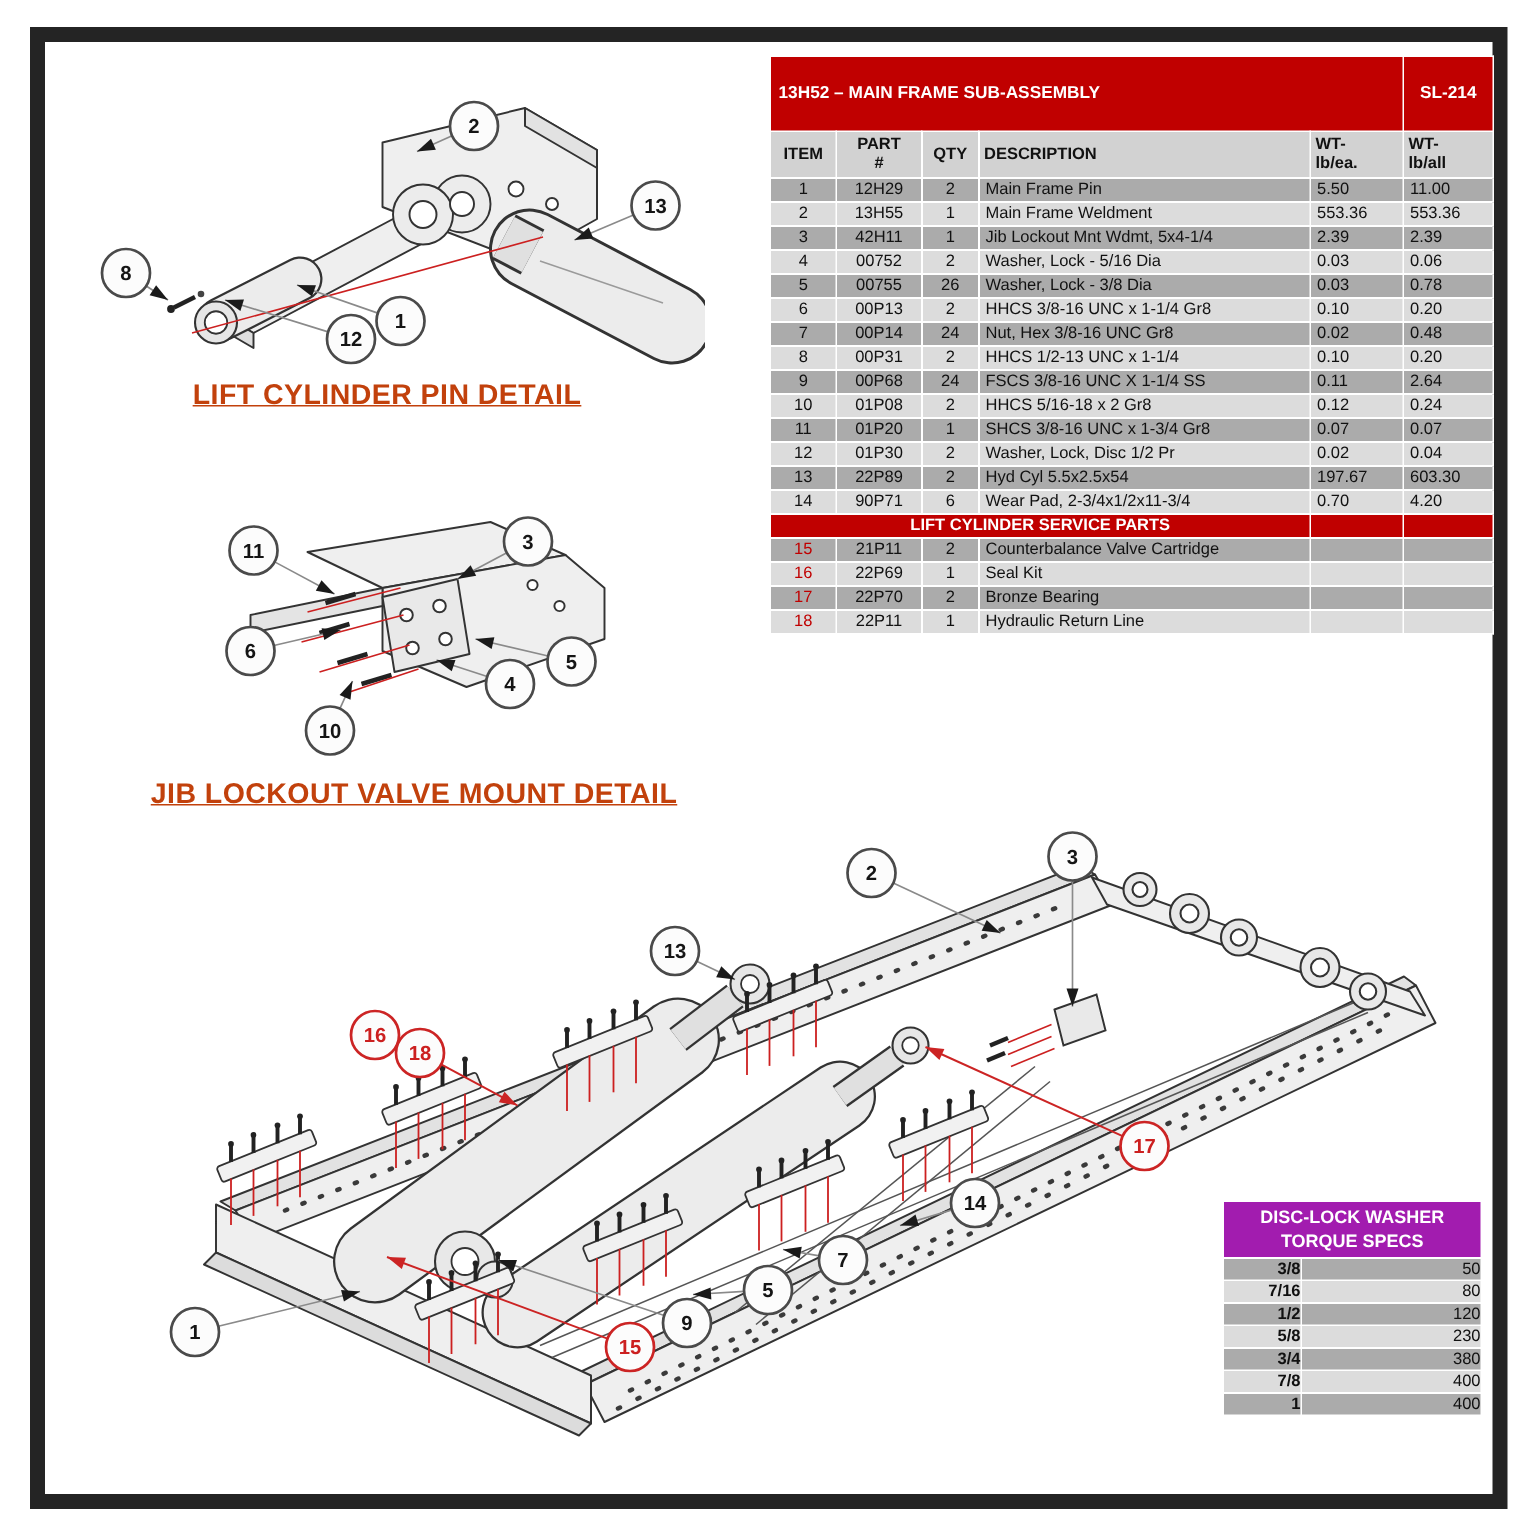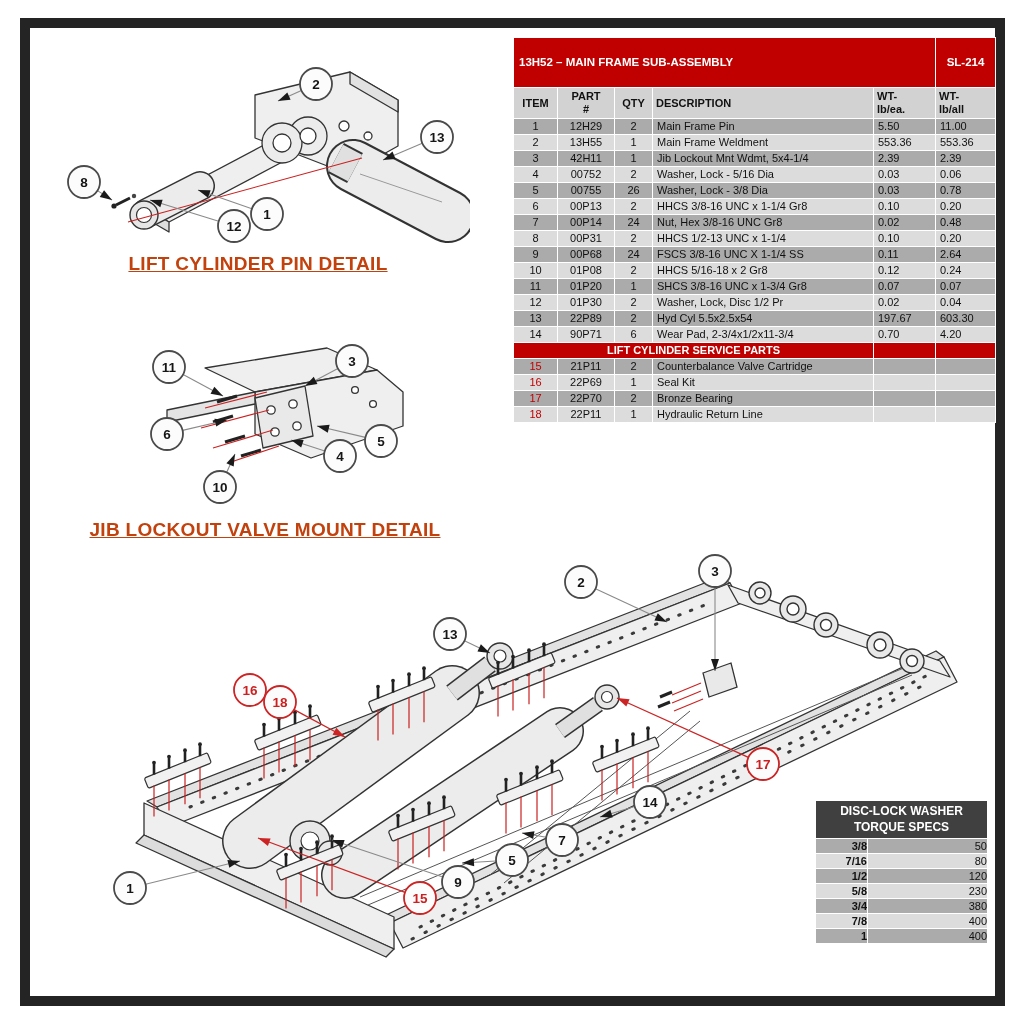--- a/index.html
+++ b/index.html
@@ -4,21 +4,21 @@
 <style>
   *{margin:0;padding:0;box-sizing:border-box}
   html,body{width:1024px;height:1024px;background:#fff;overflow:hidden;
     font-family:"Liberation Sans",sans-serif;color:#111}
   #frame{position:absolute;left:20px;top:18px;width:985px;height:988px;border:10px solid #242424;background:#fff}
 
   
   .detail-title{position:absolute;font-size:19px;font-weight:bold;text-decoration:underline;
     letter-spacing:.3px;text-align:center;color:#c2410c}
   #pin-title{left:118px;top:253px;width:280px}
-  #jib-title{left:85px;top:519px;width:360px}
+  #jib-title{left:96px;top:519px;width:360px}
 
   
   .draw{position:absolute}
   #pin-svg{left:50px;top:40px}
   #jib-svg{left:55px;top:330px}
   #main-svg{left:60px;top:545px}
 
   
   .ptable{position:absolute;left:513px;top:37px;border-collapse:collapse;table-layout:fixed;
     border:1px solid #8f8f8f}
@@ -36,21 +36,21 @@
   .ptable tbody td:nth-child(4){text-align:left}
   .ptable tbody td:nth-child(5),.ptable tbody td:nth-child(6){text-align:left}
   tr.dark td{background:#ababab}
   tr.light td{background:#dcdcdc}
   td.red-item{color:#c00000}
 
   
   .ttable{position:absolute;left:815px;top:800px;border-collapse:collapse;table-layout:fixed;
     border:1px solid #8f8f8f}
   .ttable th,.ttable td{border:1px solid #fff;overflow:hidden}
-  .ttable .red-head{background:#404040;color:#fff;font-weight:bold;font-size:12px;text-align:center;
+  .ttable .red-head{background:#a21caf;color:#fff;font-weight:bold;font-size:12px;text-align:center;
     white-space:pre-line;line-height:1.3;padding:3px 2px}
   .ttable .cols th{background:#d2d2d2;font-size:11px;font-weight:bold;white-space:pre-line;
     vertical-align:middle;line-height:1.2;text-align:center;padding:3px 1px}
   .ttable tbody td{font-size:11px;height:14px;line-height:14px;text-align:right}
   .ttable tbody td:first-child{font-weight:bold}
 </style>
 </head>
 <body>
 
 <div id="frame"></div>

